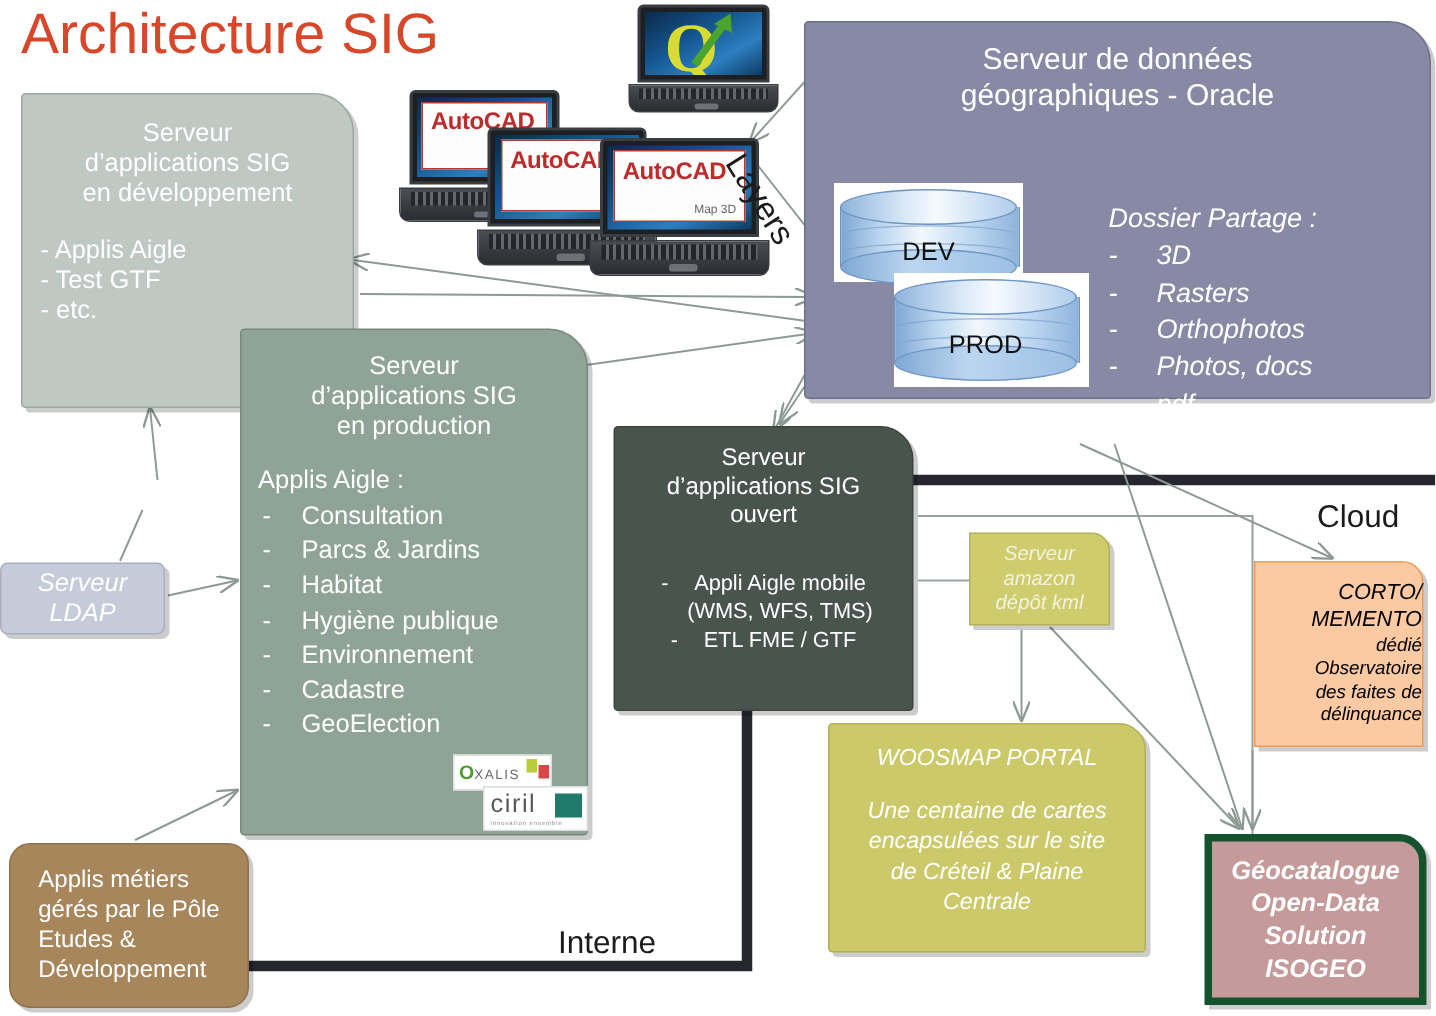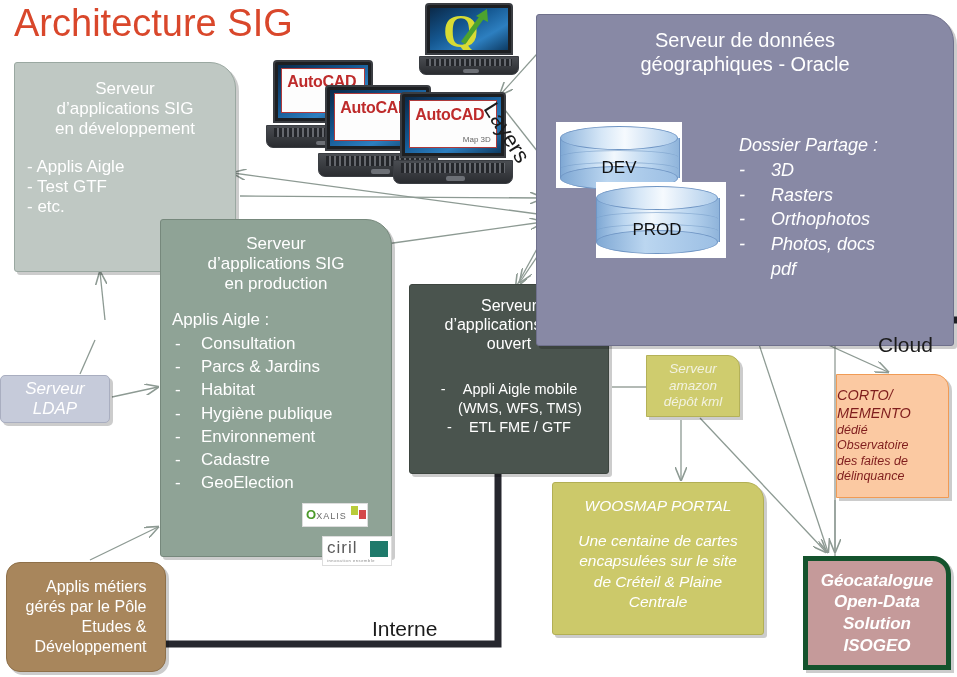--- a/index.html
+++ b/index.html
@@ -27,43 +27,43 @@
   #prodbox ul{list-style:none;margin:2px 0 0 0;padding:0;width:100%;text-align:left;}
   #prodbox ul li{padding-left:6px;font-size:17px;line-height:1.36;}
   #prodbox ul li .dash{display:inline-block;width:26px;}
 
   #openbox{left:409px;top:284px;width:200px;height:190px;background:#4A544E;border:1px solid #3d453f;
            border-top-right-radius:22px;padding:12px 8px 0 8px;font-size:16px;}
   #openbox ul{list-style:none;margin:26px 0 0 0;padding:0;width:100%;}
   #openbox ul li{font-size:14.5px;line-height:1.32;text-align:center;}
   #openbox .dash{display:inline-block;width:22px;text-align:left;}
 
-  #oraclebox{left:536px;top:14px;width:418px;height:332px;background:#8889A5;border:1px solid #6f708c;
+  #oraclebox{left:536px;top:14px;width:418px;height:252px;background:#8889A5;border:1px solid #6f708c;
              border-top-right-radius:28px;padding:14px 10px 0 10px;font-size:20px;}
 
   #ldapbox{left:0px;top:375px;width:110px;height:48px;background:#C6CBDA;border:1px solid #a9aec0;
            border-radius:5px;color:#ffffff;font-style:italic;font-size:17px;display:flex;
            align-items:center;justify-content:center;text-align:center;line-height:1.15;}
 
   #metiersbox{left:6px;top:562px;width:160px;height:110px;background:#A8865C;border:1px solid #8e7049;
               border-radius:14px;font-size:16px;display:flex;align-items:center;justify-content:center;
-              text-align:right;color:#fff;line-height:1.24;padding:0 6px;}
+              text-align:left;color:#fff;line-height:1.24;padding:0 6px;}
 
   #amazonbox{left:646px;top:355px;width:94px;height:62px;background:#CFCC6E;border:1px solid #b4b158;
              border-top-right-radius:12px;color:#F2F2E0;font-style:italic;font-size:13.5px;
              display:flex;align-items:center;justify-content:center;text-align:center;line-height:1.22;}
 
   #woosmapbox{left:521px;top:482px;width:212px;height:153px;background:#CCC96A;border:1px solid #b2af54;
               border-top-right-radius:18px;color:#FFFFFF;font-style:italic;font-weight:normal;
               padding-top:14px;font-size:15.5px;margin-left:31px;}
   #woosmapbox .body{margin-top:16px;font-size:15.5px;line-height:1.30;padding:0 8px;}
 
   #cortobox{left:836px;top:374px;width:113px;height:124px;background:#FBC9A2;border:1px solid #F09B55;
-            color:#7f1d1d;font-style:italic;font-size:13px;display:flex;flex-direction:column;
-            align-items:flex-start;justify-content:center;text-align:center;line-height:1.24;
+            color:#000000;font-style:italic;font-size:13px;display:flex;flex-direction:column;
+            align-items:flex-end;justify-content:center;text-align:center;line-height:1.24;
             border-top-right-radius:14px;}
   #cortobox .b1{font-size:14.5px;}
   #cortobox .b2{font-size:12.5px;}
 
   #geocatbox{left:803px;top:556px;width:148px;height:114px;background:#C59A9A;border:5px solid #14532d;
              border-top-right-radius:18px;color:#fff;font-style:italic;font-weight:bold;font-size:17px;
              display:flex;flex-direction:column;align-items:center;justify-content:center;
              text-align:center;line-height:1.28;}
 
   
@@ -105,21 +105,21 @@
   .acadtxt{position:absolute;left:6%;top:10%;color:#BE2B2B;font-weight:bold;letter-spacing:-.3px;}
   .acadsub{position:absolute;right:6%;bottom:6%;color:#666;}
   .qgis{position:absolute;left:50%;top:50%;transform:translate(-50%,-50%);}
 
   
   #oxalis{left:302px;top:503px;width:66px;height:24px;background:#fff;border:1px solid #ddd;}
   #oxalis .t{position:absolute;left:3px;top:3px;font-size:13px;color:#4C9A2A;}
   #oxalis .t span{font-size:9px;color:#6b6b6b;letter-spacing:1px;}
   #oxalis .sq1{position:absolute;right:9px;top:2px;width:7px;height:9px;background:#B9CC3A;}
   #oxalis .sq2{position:absolute;right:1px;top:6px;width:7px;height:9px;background:#D4494A;}
-  #ciril{left:322px;top:524px;width:70px;height:30px;background:#fff;border:1px solid #ddd;margin-top:12px;}
+  #ciril{left:322px;top:524px;width:70px;height:30px;background:#fff;border:1px solid #ddd;}
   #ciril .t{position:absolute;left:4px;top:1px;font-size:17px;color:#5a5a5a;letter-spacing:1px;}
   #ciril .sq{position:absolute;right:3px;top:4px;width:18px;height:16px;background:#1F7A6B;}
   #ciril .b{position:absolute;left:4px;bottom:2px;font-size:4px;color:#8a8a8a;letter-spacing:.6px;}
 
   svg.ov{position:absolute;left:0;top:0;width:957px;height:677px;pointer-events:none;}
 </style>
 </head>
 <body>
 
 <div id="stage">

